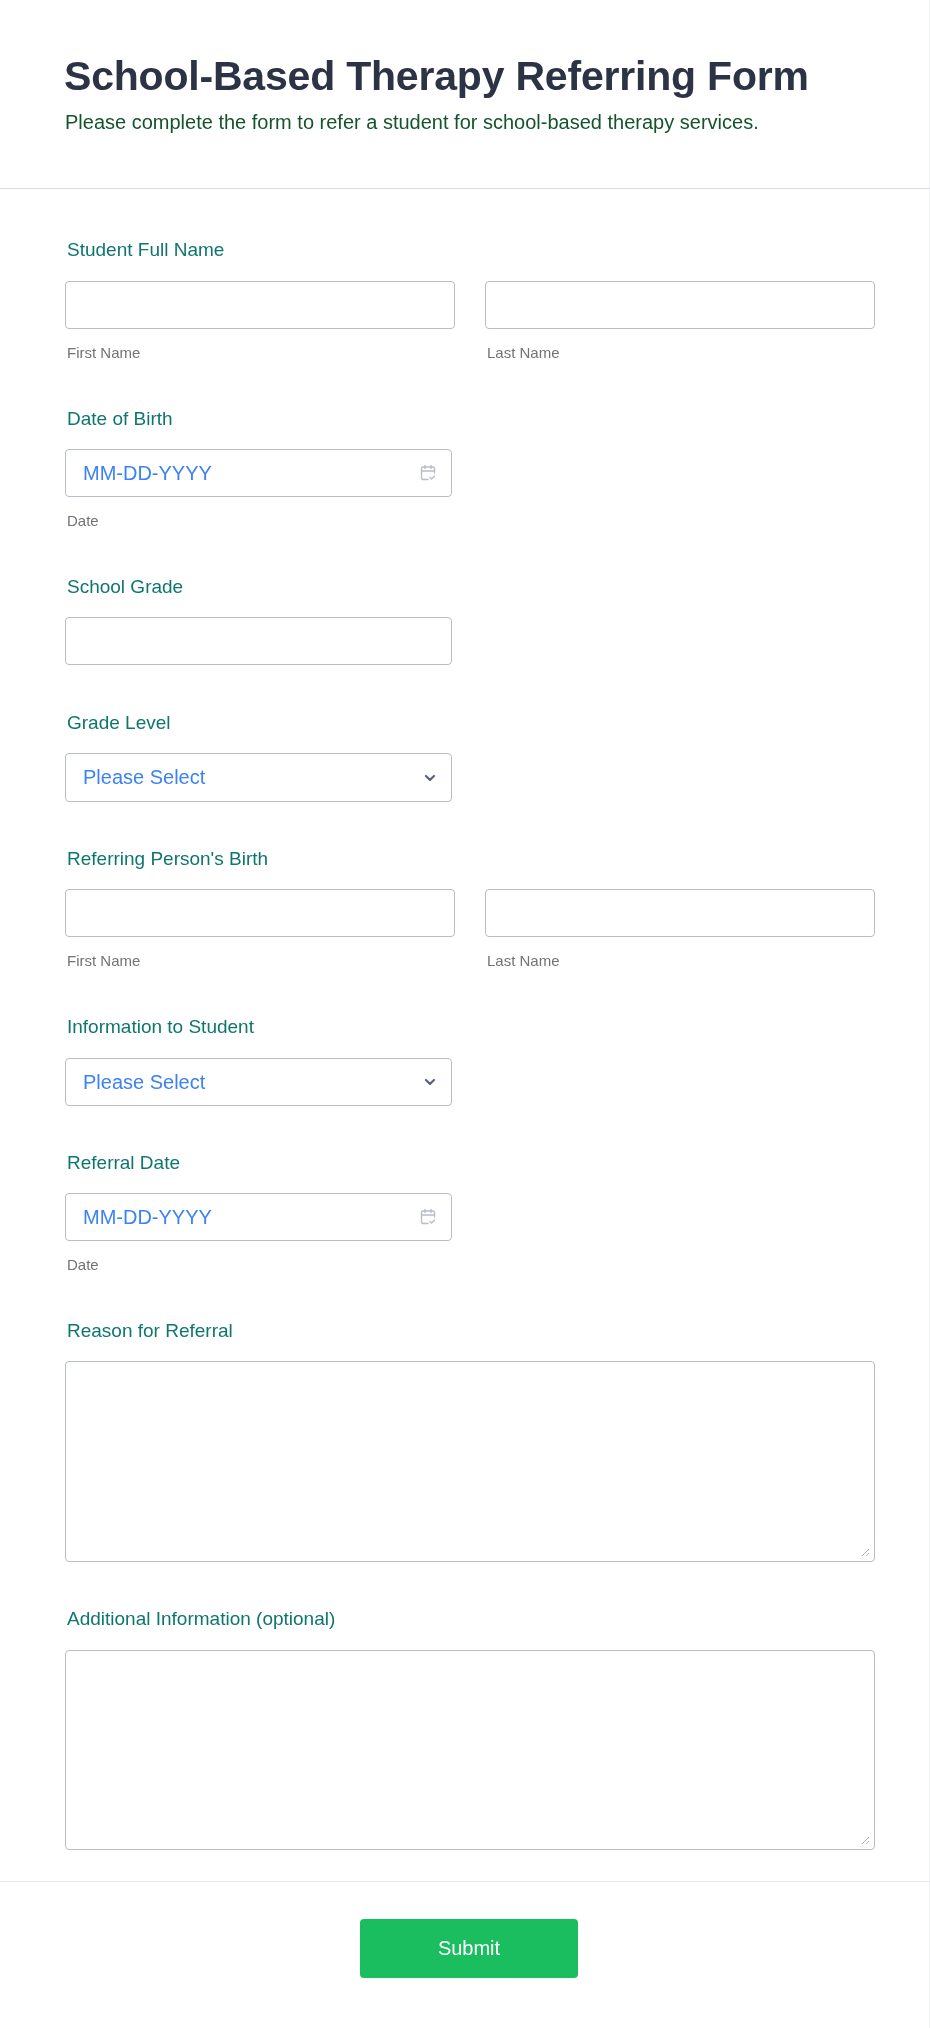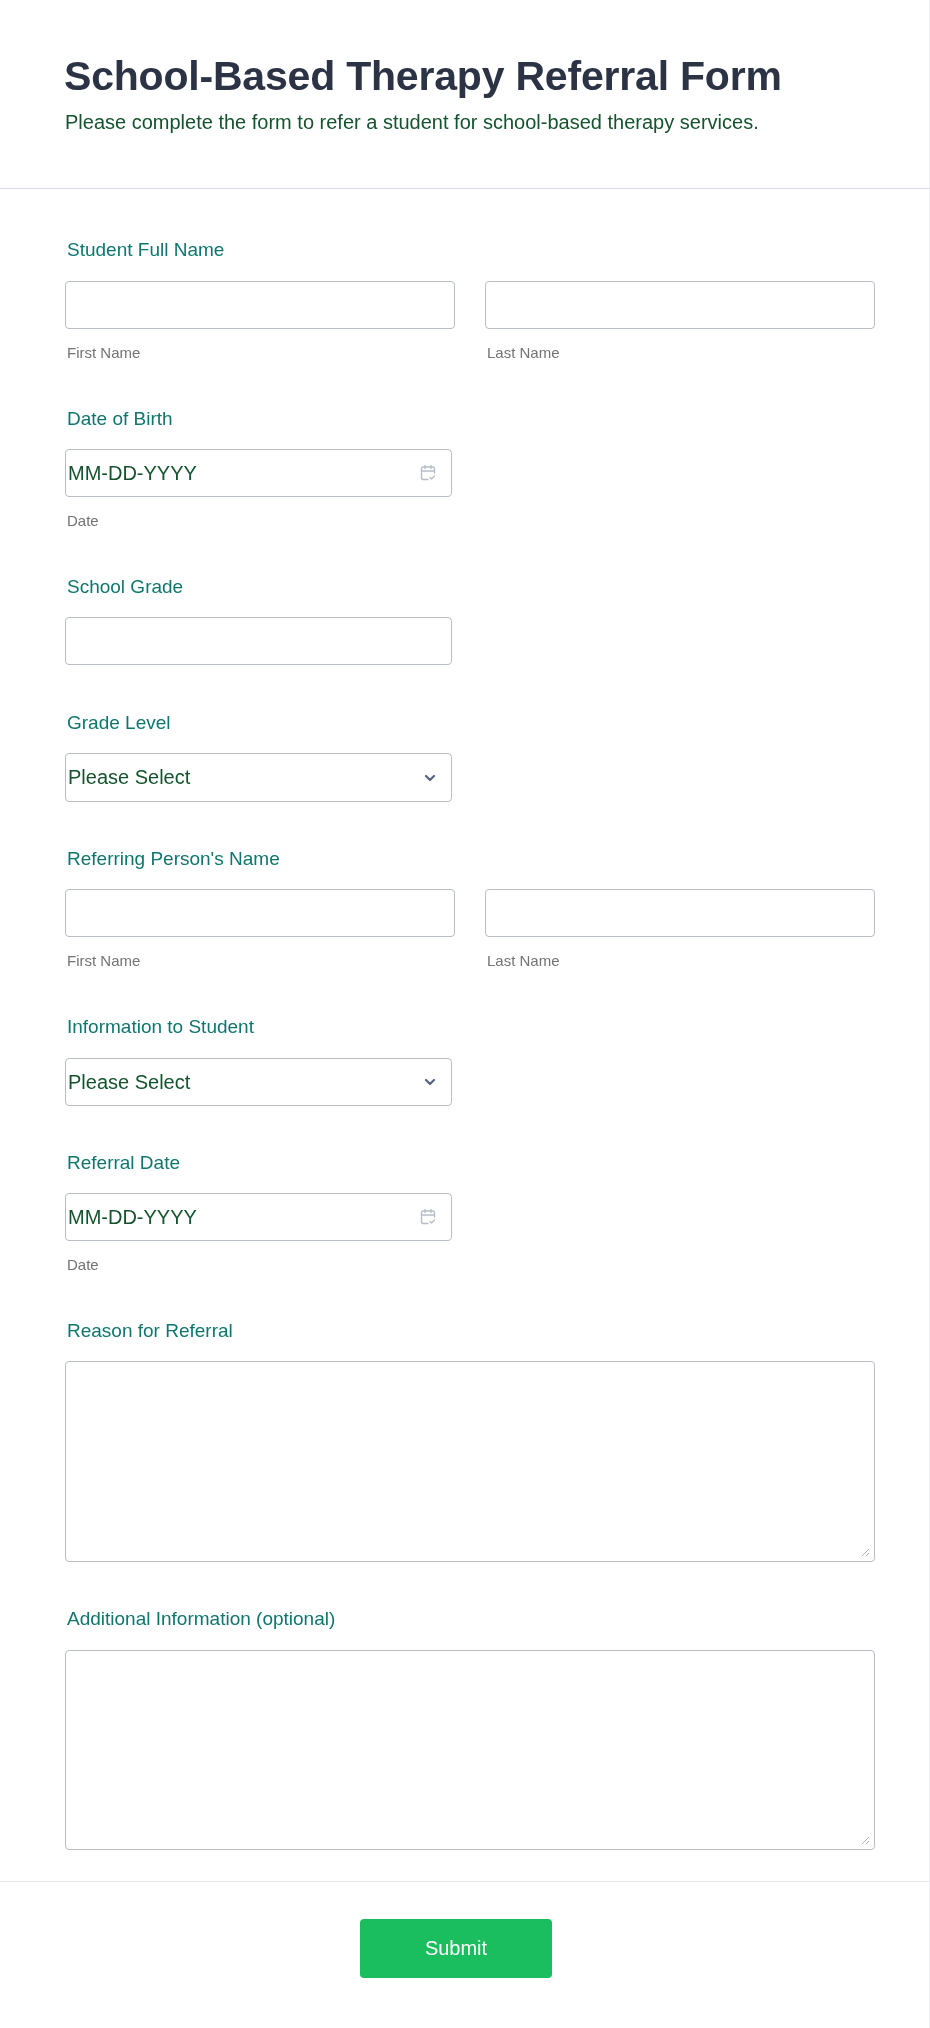--- a/index.html
+++ b/index.html
@@ -25,45 +25,45 @@
     font-size: 19px; line-height: 24px; color: #0f766e; white-space: nowrap;
   }
   .sublabel {
     position: absolute; font-size: 15px; line-height: 18px; color: #737373; white-space: nowrap;
   }
   .field {
     position: absolute; box-sizing: border-box;
     border: 1px solid #b8bdc9; border-radius: 4px; background: #fff;
   }
   .field .ph {
-    position: absolute; left: 2px; top: 0; bottom: 0;
+    position: absolute; left: 17px; top: 0; bottom: 0;
     display: flex; align-items: center;
-    font-size: 20px; color: #14532d; white-space: nowrap;
+    font-size: 20px; color: #3b82f6; white-space: nowrap;
   }
   .field .icon {
     position: absolute; right: 14px; top: 50%; transform: translateY(-50%);
     width: 18px; height: 18px;
   }
   .resize {
     position: absolute; right: 4px; bottom: 4px; width: 9px; height: 9px;
   }
   .submit {
-    position: absolute; left: 360px; top: 1919px; width: 192px; height: 59px;
+    position: absolute; left: 360px; top: 1919px; width: 218px; height: 59px;
     background: #1bbe5e; border-radius: 4px; border: none;
     color: #fff; font-size: 20px; display: flex; align-items: center; justify-content: center;
     font-family: "Liberation Sans", "DejaVu Sans", sans-serif; cursor: pointer;
   }
 </style>
 </head>
 <body>
 
 <div class="page-edge"></div>
 
 <div>
-  <div class="title">School-Based Therapy Referral Form</div>
+  <div class="title">School-Based Therapy Referring Form</div>
   <div class="subtitle">Please complete the form to refer a student for school-based therapy services.</div>
 </div>
 <div class="hdivider" style="top:188px"></div>
 
 <div class="label" style="top:238px">Student Full Name</div>
 <input class="field" style="left: 65px; top: 281px; width: 390px; height: 48px; outline: none; font-size: 20px; padding: 0px 13px;" value="">
 <input class="field" style="left: 485px; top: 281px; width: 390px; height: 48px; outline: none; font-size: 20px; padding: 0px 13px;" value="">
 <div class="sublabel" style="left:67px; top:344px">First Name</div>
 <div class="sublabel" style="left:487px; top:344px">Last Name</div>
 
@@ -84,21 +84,21 @@
 <input class="field" style="left: 65px; top: 617px; width: 387px; height: 48px; outline: none; font-size: 20px; padding: 0px 13px;" value="">
 
 <div class="label" style="top:711px">Grade Level</div>
 <div class="field" style="left:65px; top:753px; width:387px; height:49px;">
   <span class="ph">Please Select</span>
   <svg class="icon" style="width:14px;height:14px;right:14px" viewBox="0 0 14 14" fill="none" stroke="#57647e" stroke-width="2.2" stroke-linecap="round" stroke-linejoin="round">
     <path d="M3 5l4 4 4-4"></path>
   </svg>
 </div>
 
-<div class="label" style="top:847px">Referring Person's Name</div>
+<div class="label" style="top:847px">Referring Person's Birth</div>
 <input class="field" style="left: 65px; top: 889px; width: 390px; height: 48px; outline: none; font-size: 20px; padding: 0px 13px;" value="">
 <input class="field" style="left: 485px; top: 889px; width: 390px; height: 48px; outline: none; font-size: 20px; padding: 0px 13px;" value="">
 <div class="sublabel" style="left:67px; top:952px">First Name</div>
 <div class="sublabel" style="left:487px; top:952px">Last Name</div>
 
 <div class="label" style="top:1015px">Information to Student</div>
 <div class="field" style="left:65px; top:1058px; width:387px; height:48px;">
   <span class="ph">Please Select</span>
   <svg class="icon" style="width:14px;height:14px;right:14px" viewBox="0 0 14 14" fill="none" stroke="#57647e" stroke-width="2.2" stroke-linecap="round" stroke-linejoin="round">
     <path d="M3 5l4 4 4-4"></path>

